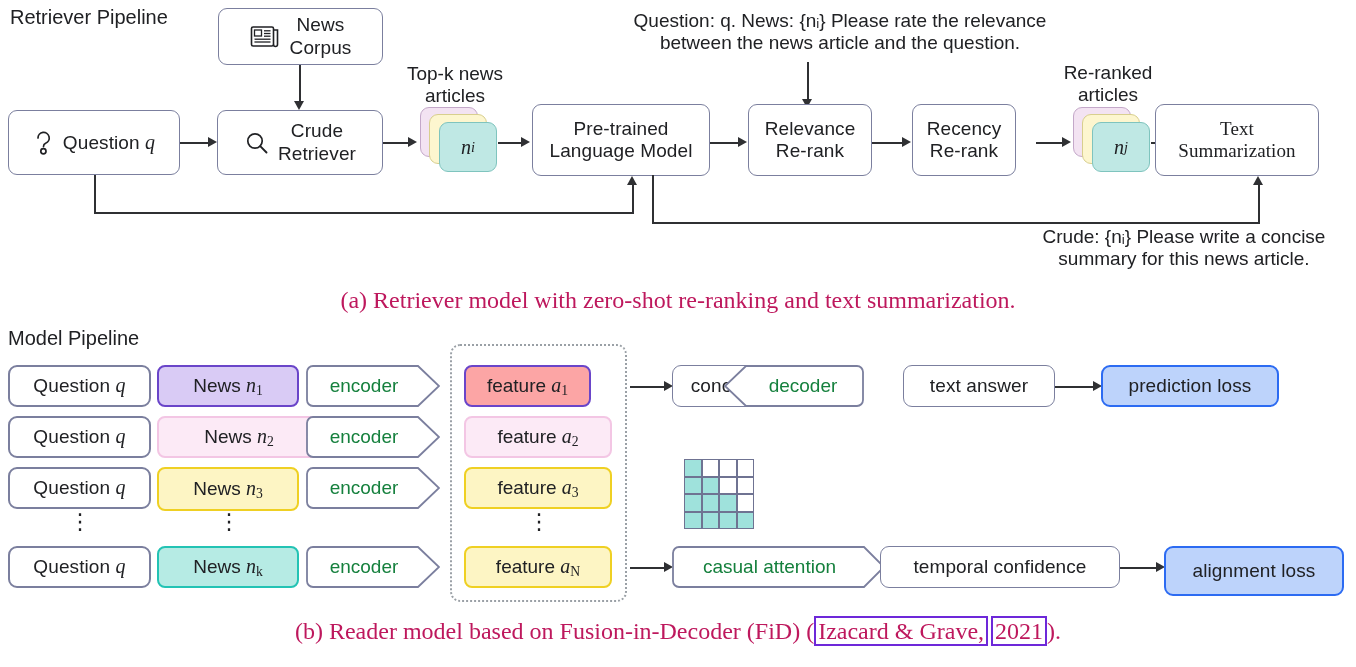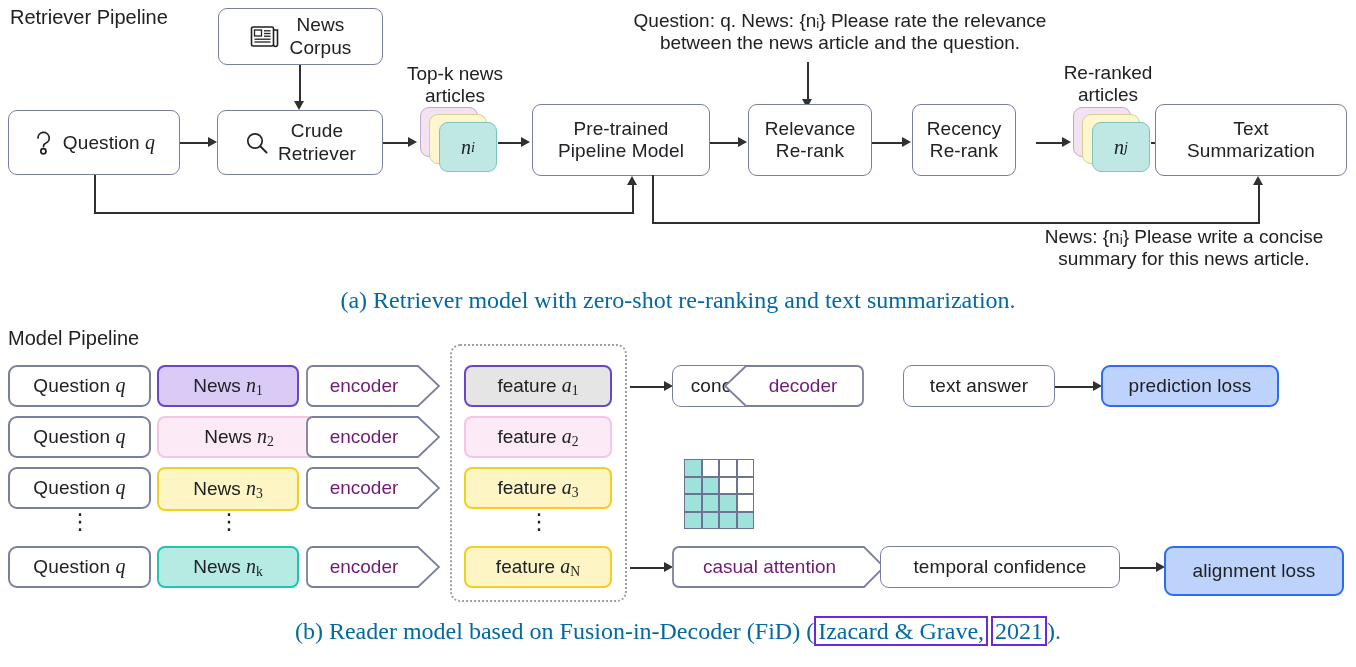--- a/index.html
+++ b/index.html
@@ -83,21 +83,21 @@
     border-radius:8px;
     border:2px solid #7b7f9e;
     display:flex; align-items:center; justify-content:center;
     font-size:19px;
   }
   .penta-wrap { position:absolute; }
   .penta-wrap svg { position:absolute; left:0; top:0; }
   .penta-wrap .ptxt {
     position:absolute; left:0; top:0; width:100%; height:100%;
     display:flex; align-items:center; justify-content:center;
-    font-size:19px; color:#701a75;
+    font-size:19px; color:#15803d;
   }
 
   .dashed-group {
     position:absolute;
     border:2px dotted #9aa0a6;
     border-radius:10px;
   }
 
   .vdots {
     position:absolute;
@@ -112,21 +112,21 @@
   .attn { position:absolute; display:grid; grid-template-columns:repeat(4,1fr); grid-template-rows:repeat(4,1fr); }
   .attn div { border:1.2px solid #6f7392; }
 
   
   .caption {
     position:absolute;
     width:100%;
     text-align:center;
     font-family:"Liberation Serif", serif;
     font-size:24px;
-    color:#0369a1;
+    color:#be185d;
   }
   .cite-box { border:2px solid #6d28d9; padding:0 2px; }
   .sub { font-size:.72em; vertical-align:-0.22em; }
 </style>
 </head>
 <body>
 
 <div class="sec-title" style="left:10px; top:6px;">Retriever Pipeline</div>
 
 <div class="box two-line" style="left:218px; top:8px; width:165px; height:57px; flex-direction:row; gap:10px;">
@@ -186,21 +186,21 @@
     <span>n</span>
       <span class="sub">i</span>
   </div>
 </div>
 
 <div class="line hline" style="left:498px; top:142px; width:25px;"></div>
 <div class="arrow-r" style="left:521px; top:137px;"></div>
 
 <div class="box two-line" style="left:532px; top:104px; width:178px; height:72px;">
   <span style="white-space:pre-line;">Pre-trained
-Pipeline Model</span>
+Language Model</span>
 </div>
 
 <div class="lbl" style="left:590px; top:10px; width:500px;">Question: q. News: {nᵢ} Please rate the relevance
 between the news article and the question.</div>
 <div class="line vline" style="left:807px; top:62px; height:38px;"></div>
 <div class="arrow-d" style="left:802px; top:99px;"></div>
 
 <div class="line hline" style="left:710px; top:142px; width:30px;"></div>
 <div class="arrow-r" style="left:738px; top:137px;"></div>
 
@@ -228,57 +228,57 @@
   <div class="card c2"></div>
   <div class="card c3">
     <span>n</span>
       <span class="sub">j</span>
   </div>
 </div>
 
 <div class="line hline" style="left:1151px; top:142px; width:25px;"></div>
 <div class="arrow-r" style="left:1174px; top:137px;"></div>
 
-<div class="box two-line" style="left:1155px; top:104px; width:192px; height:72px;">
+<div class="box two-line" style="left:1155px; top:104px; width:164px; height:72px;font-family:Liberation Serif, serif;">
   <span style="white-space:pre-line;">Text
 Summarization</span>
 </div>
 
 <div class="line vline" style="left:94px; top:175px; height:38px;"></div>
 <div class="line hline" style="left:94px; top:212px; width:540px;"></div>
 <div class="line vline" style="left:632px; top:185px; height:28px;"></div>
 <div class="arrow-u" style="left:627px; top:176px;"></div>
 
 <div class="line vline" style="left:652px; top:175px; height:48px;"></div>
 <div class="line hline" style="left:652px; top:222px; width:608px;"></div>
 <div class="line vline" style="left:1258px; top:185px; height:38px;"></div>
 <div class="arrow-u" style="left:1253px; top:176px;"></div>
 
-<div class="lbl" style="left:1016px; top:226px; width:336px; text-align:center;">News: {nᵢ} Please write a concise
+<div class="lbl" style="left:1016px; top:226px; width:336px; text-align:center;">Crude: {nᵢ} Please write a concise
 summary for this news article.</div>
 
 <div class="caption" style="left:0; top:287px;">(a) Retriever model with zero-shot re-ranking and text summarization.</div>
 
 <div class="sec-title" style="left:8px; top:327px;">Model Pipeline</div>
 
 <div class="dashed-group" style="left:450px; top:344px; width:177px; height:258px;"></div>
 
 <div class="box" style="left:8px; top:365px; width:143px; height:42px; border-width:2px;">
   <span><span>Question <i style="font-family: &quot;Liberation Serif&quot;, serif; font-size: 1.05em;">q</i></span></span>
 </div>
 <div class="news" style="left:157px; top:365px; width:142px; height:42px; background:#d9cbf5; border-color:#6a45c9;">
   <span><span>News <i style="font-family: &quot;Liberation Serif&quot;, serif; font-size: 1.05em;">n</i></span><span class="sub" style="font-family: &quot;Liberation Serif&quot;, serif; font-style: normal;">1</span></span>
 </div>
 <div class="penta-wrap" style="left:306px; top:365px; width:134px; height:42px;">
   <svg width="134" height="42" viewBox="0 0 134 42">
       <path d="M1 7 a6 6 0 0 1 6 -6 L112 1 L133 21 L112 41 L7 41 a6 6 0 0 1 -6 -6 Z" fill="#fff" stroke="#7b7f9e" stroke-width="1.8"></path>
     </svg>
   <div class="ptxt" style="padding-right:18px;">encoder</div>
 </div>
-<div class="feat" style="left:464px; top:365px; width:148px; height:42px; background:#e5e5e5; border-color:#6a45c9;">
+<div class="feat" style="left:464px; top:365px; width:127px; height:42px; background:#fca5a5; border-color:#6a45c9;">
   <span><span class="featword">feature <i style="font-family: &quot;Liberation Serif&quot;, serif; font-size: 1.05em;">a</i></span><span class="sub" style="font-family: &quot;Liberation Serif&quot;, serif; font-style: normal;">1</span></span>
 </div>
 
 <div class="box" style="left:8px; top:416px; width:143px; height:42px; border-width:2px;">
   <span><span>Question <i style="font-family: &quot;Liberation Serif&quot;, serif; font-size: 1.05em;">q</i></span></span>
 </div>
 <div class="news" style="left:157px; top:416px; width:164px; height:42px; background:#fceaf6; border-color:#f3c6e4;">
   <span><span>News <i style="font-family: &quot;Liberation Serif&quot;, serif; font-size: 1.05em;">n</i></span><span class="sub" style="font-family: &quot;Liberation Serif&quot;, serif; font-style: normal;">2</span></span>
 </div>
 <div class="penta-wrap" style="left:306px; top:416px; width:134px; height:42px;">

